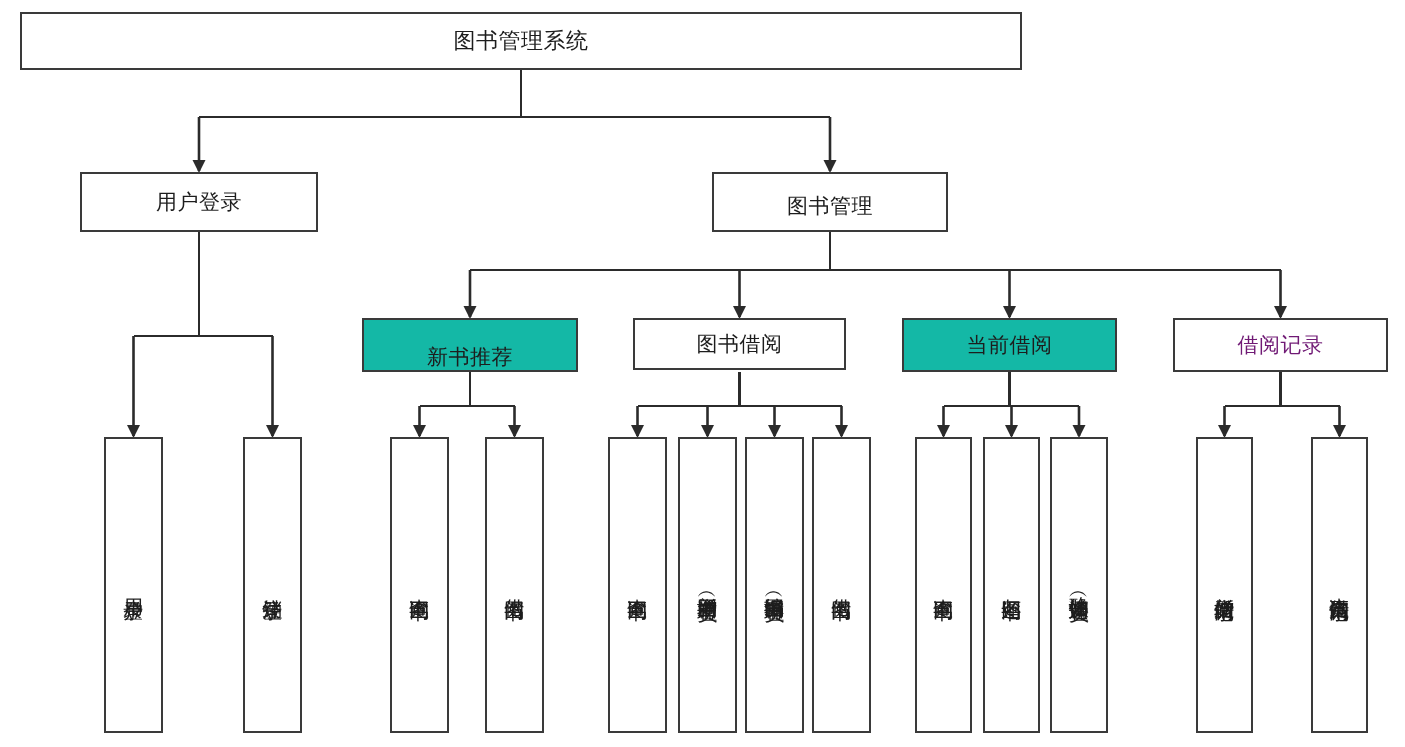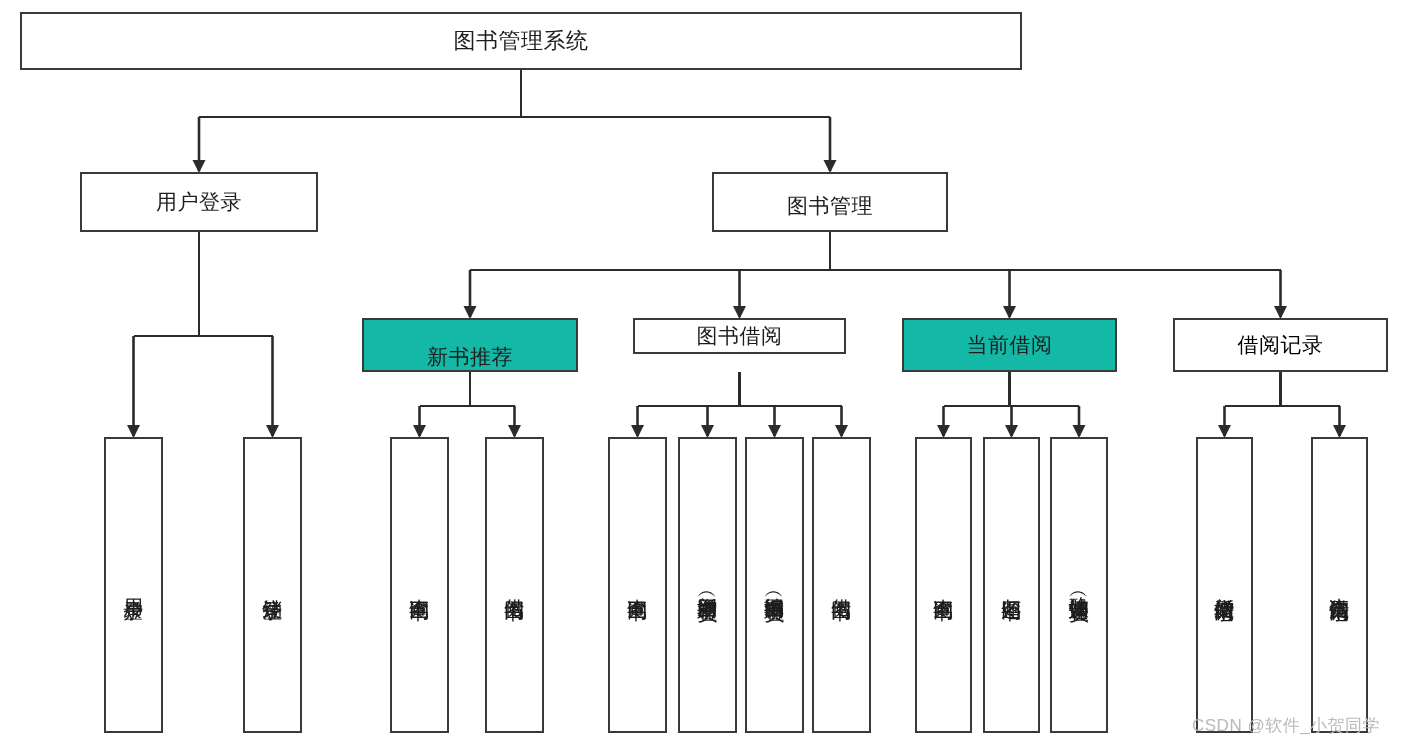--- a/index.html
+++ b/index.html
@@ -119,28 +119,28 @@
       </div>
       <div class="node horiz" style="left: 80px; top: 172px; width: 238px; height: 60px; border-color: rgb(58, 58, 58); background: rgb(255, 255, 255);">
         <span class="label" style="color: rgb(29, 29, 29);">用户登录</span>
       </div>
       <div class="node horiz" style="left: 712px; top: 172px; width: 236px; height: 60px; border-color: rgb(58, 58, 58); background: rgb(255, 255, 255);">
         <span class="label" style="color: rgb(29, 29, 29); margin-top: 8px;">图书管理</span>
       </div>
       <div class="node horiz" style="left: 362px; top: 318px; width: 216px; height: 54px; border-color: rgb(58, 58, 58); background: #14b8a6; align-items: flex-end;">
         <span class="label" style="color: rgb(29, 29, 29);">新书推荐</span>
       </div>
-      <div class="node horiz" style="left: 633px; top: 318px; width: 213px; height: 36px; border-color: rgb(58, 58, 58); background: rgb(255, 255, 255);">
+      <div class="node horiz" style="left: 633px; top: 318px; width: 213px; height: 52px; border-color: rgb(58, 58, 58); background: rgb(255, 255, 255);">
         <span class="label" style="color: rgb(29, 29, 29);">图书借阅</span>
       </div>
       <div class="node horiz" style="left: 902px; top: 318px; width: 215px; height: 54px; border-color: rgb(58, 58, 58); background: #14b8a6;">
         <span class="label" style="color: rgb(29, 29, 29);">当前借阅</span>
       </div>
       <div class="node horiz" style="left: 1173px; top: 318px; width: 215px; height: 54px; border-color: rgb(58, 58, 58); background: rgb(255, 255, 255);">
-        <span class="label" style="color: #000000;">借阅记录</span>
+        <span class="label" style="color: #701a75;">借阅记录</span>
       </div>
       <div class="node vert" style="left: 104px; top: 437px; width: 59px; height: 296px; border-color: rgb(58, 58, 58); background: rgb(255, 255, 255);">
         <span class="label" style="color: rgb(29, 29, 29);">用户登录</span>
       </div>
       <div class="node vert" style="left: 243px; top: 437px; width: 59px; height: 296px; border-color: rgb(58, 58, 58); background: rgb(255, 255, 255);">
         <span class="label" style="color: rgb(29, 29, 29);">注销登录</span>
       </div>
       <div class="node vert" style="left: 390px; top: 437px; width: 59px; height: 296px; border-color: rgb(58, 58, 58); background: rgb(255, 255, 255);">
         <span class="label" style="color: rgb(29, 29, 29);">查询图书</span>
       </div>
@@ -168,14 +168,13 @@
       <div class="node vert" style="left: 1050px; top: 437px; width: 58px; height: 296px; border-color: rgb(58, 58, 58); background: rgb(255, 255, 255);">
         <span class="label" style="color: rgb(29, 29, 29);">确认归还（管理员）</span>
       </div>
       <div class="node vert" style="left: 1196px; top: 437px; width: 57px; height: 296px; border-color: rgb(58, 58, 58); background: rgb(255, 255, 255);">
         <span class="label" style="color: rgb(29, 29, 29);">新增借阅记录</span>
       </div>
       <div class="node vert" style="left: 1311px; top: 437px; width: 57px; height: 296px; border-color: rgb(58, 58, 58); background: rgb(255, 255, 255);">
         <span class="label" style="color: rgb(29, 29, 29);">查询借阅记录</span>
       </div>
     </div>
-  <div class="watermark" style="left: 1192px; top: 714px; color: rgb(185, 185, 185);">CSDN @软件_小贺同学</div>
 </div>
 
 </body></html>

